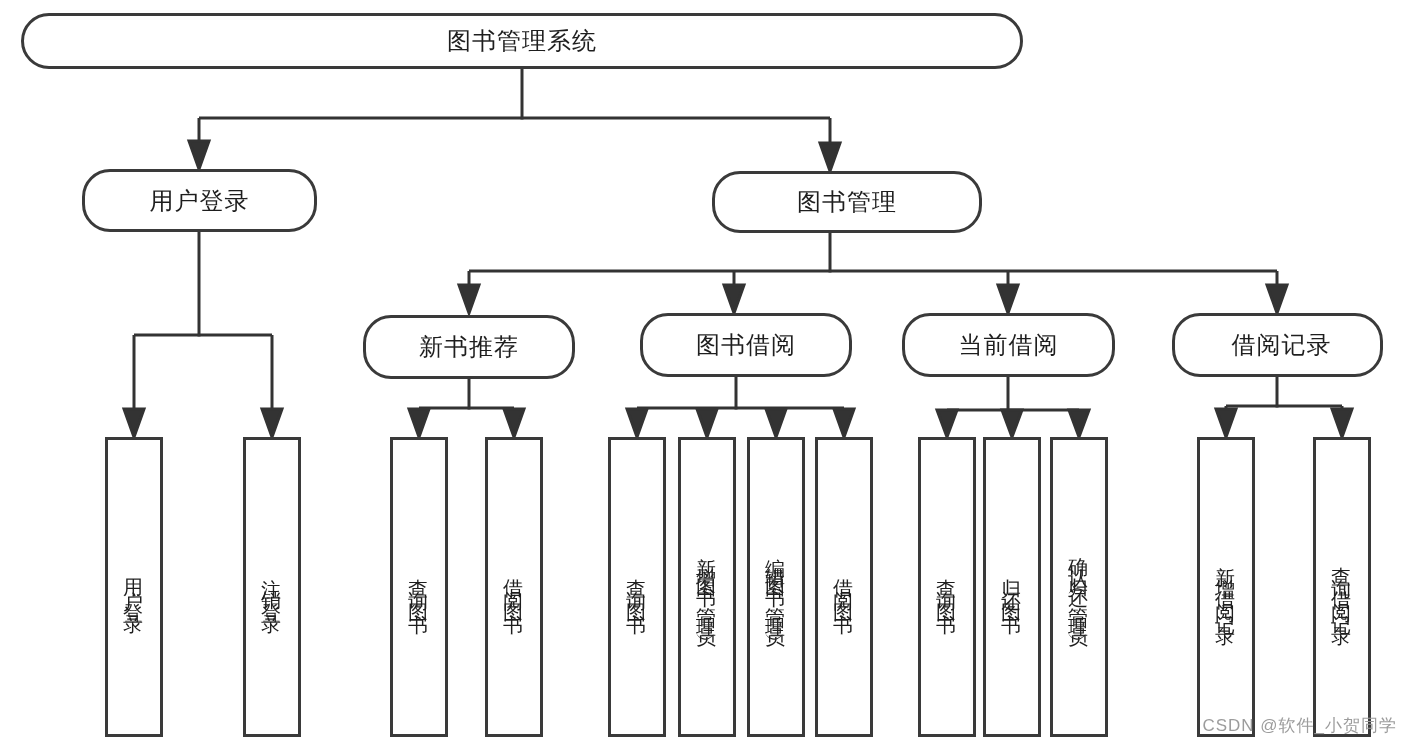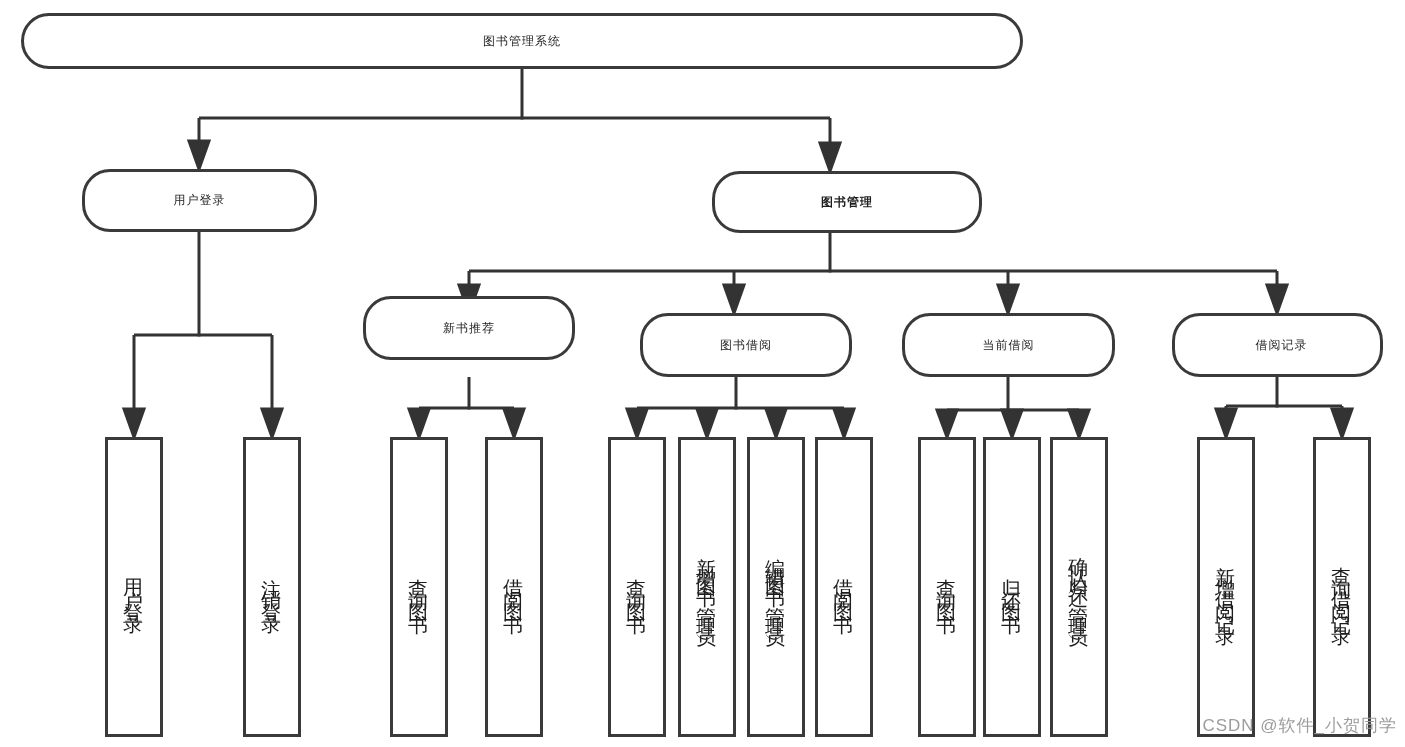--- a/index.html
+++ b/index.html
@@ -6,21 +6,21 @@
   .canvas {
     position:relative; width:1405px; height:747px; background:#ffffff;
     font-family:"Liberation Sans", sans-serif; overflow:hidden;
   }
   .wires { position:absolute; left:0; top:0; z-index:0; }
   .node {
     position:absolute; box-sizing:border-box; background:#ffffff;
     border:3px solid #3a3a3a; display:flex; align-items:center; justify-content:center;
     color:#1e1e1e; z-index:1;
   }
-  .h-node { font-size:12px; letter-spacing:1px;border-radius:28px; }
+  .h-node { font-size:24px; letter-spacing:1px;border-radius:28px; }
   .v-node span {
     writing-mode:vertical-rl; text-orientation:mixed;
     font-size:20px; letter-spacing:12px; white-space:nowrap;
   }
   .v-node span.long { letter-spacing:10px; }
   .watermark {
     position:absolute; right:8px; top:714px; z-index:5;
     color:#9c9c9c; font-size:17px; letter-spacing:1px;margin-left:8px;
   }
 </style>
@@ -84,25 +84,25 @@
     </g>
   </svg>
 
   <div class="node h-node" style="left:21px; top:13px; width:1002px; height:56px;">
     <span>图书管理系统</span>
   </div>
 
   <div class="node h-node" style="left:82px; top:169px; width:235px; height:63px;">
     <span>用户登录</span>
   </div>
-  <div class="node h-node" style="left:712px; top:171px; width:270px; height:62px;font-weight:bold;">
+  <div class="node h-node" style="left:712px; top:171px; width:270px; height:62px;">
     <span>图书管理</span>
   </div>
 
-  <div class="node h-node" style="left:363px; top:296px; width:212px; height:64px;">
+  <div class="node h-node" style="left:363px; top:315px; width:212px; height:64px;">
     <span>新书推荐</span>
   </div>
   <div class="node h-node" style="left:640px; top:313px; width:212px; height:64px;">
     <span>图书借阅</span>
   </div>
   <div class="node h-node" style="left:902px; top:313px; width:213px; height:64px;">
     <span>当前借阅</span>
   </div>
   <div class="node h-node" style="left:1172px; top:313px; width:211px; height:64px;padding-left:8px;">
     <span>借阅记录</span>

